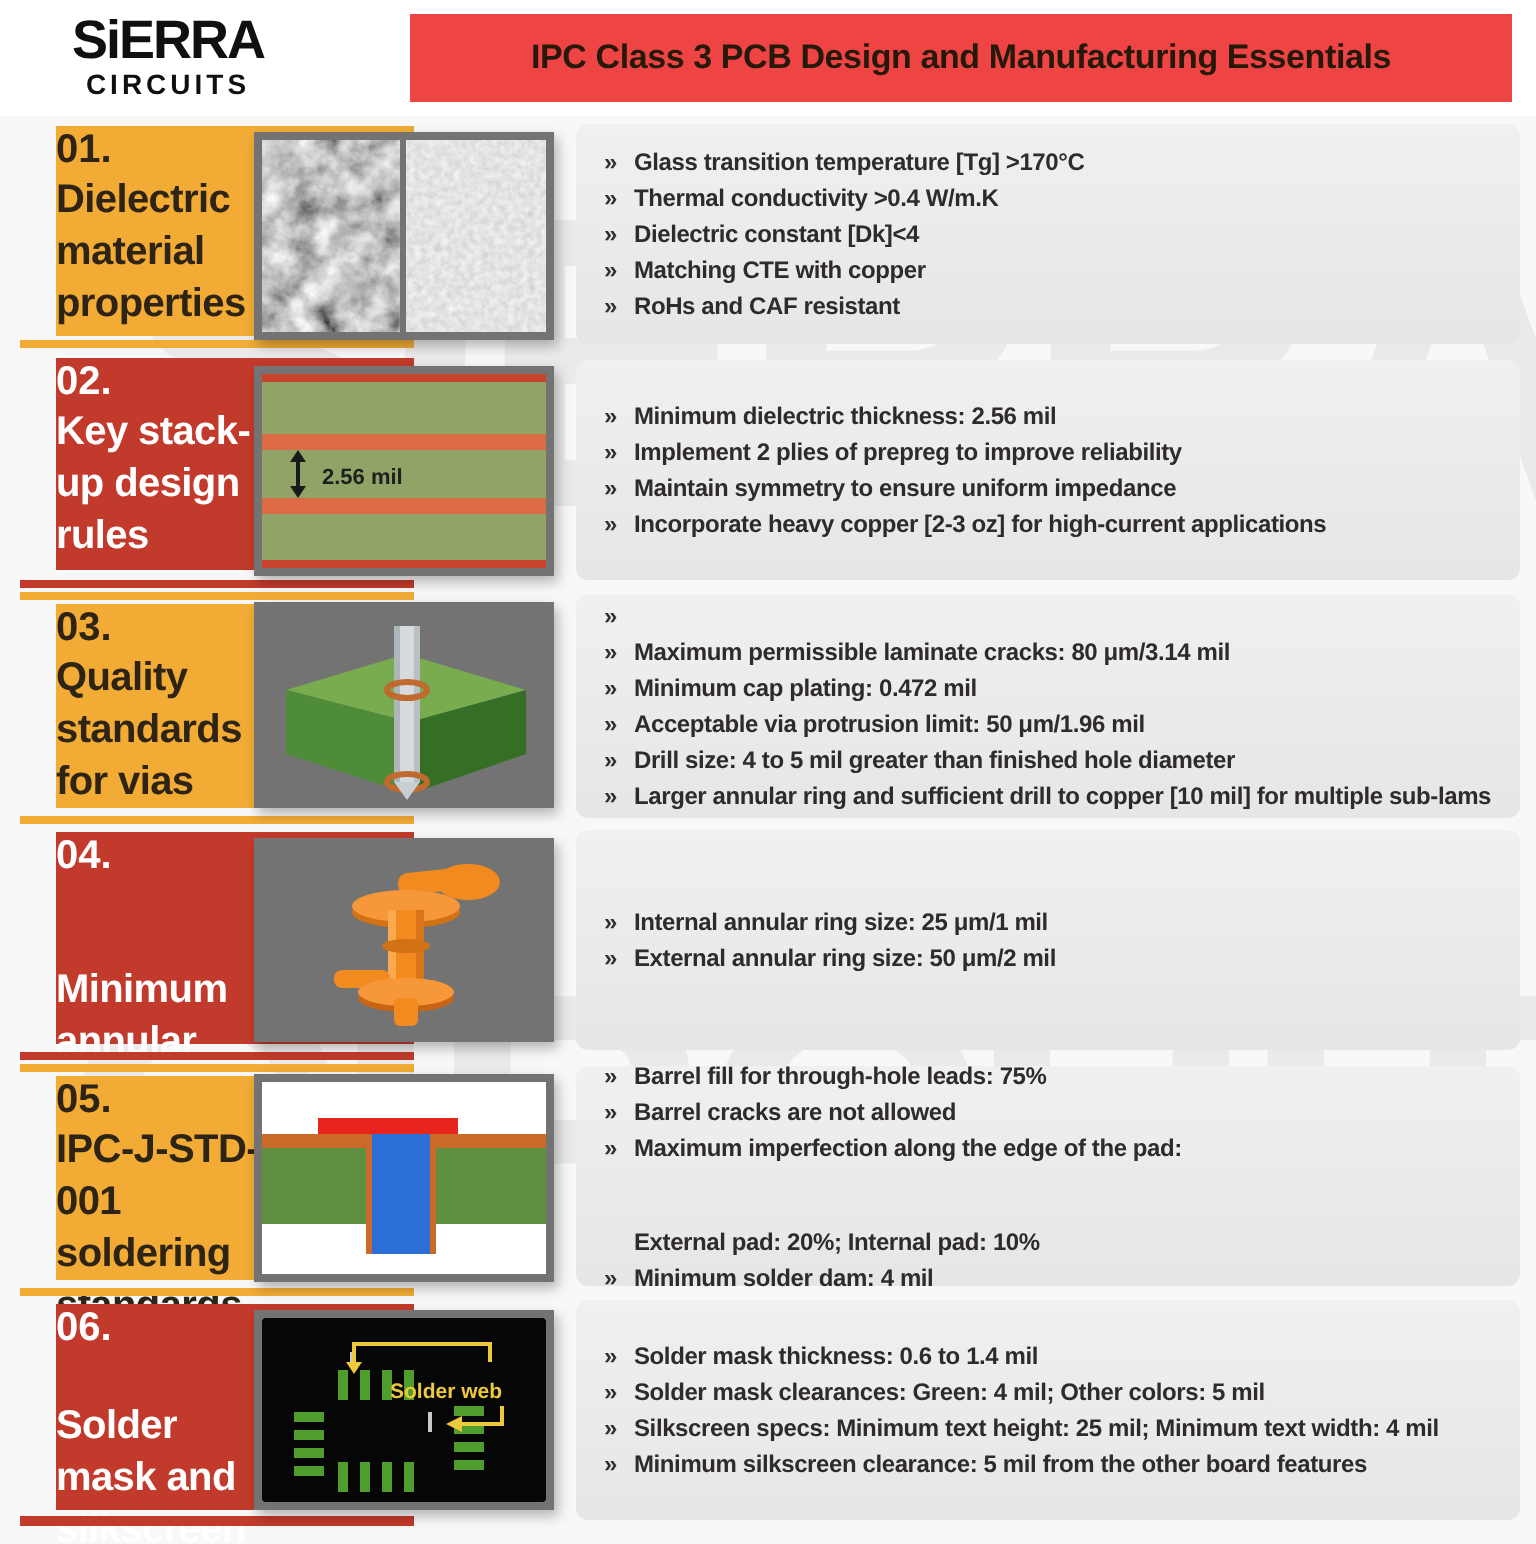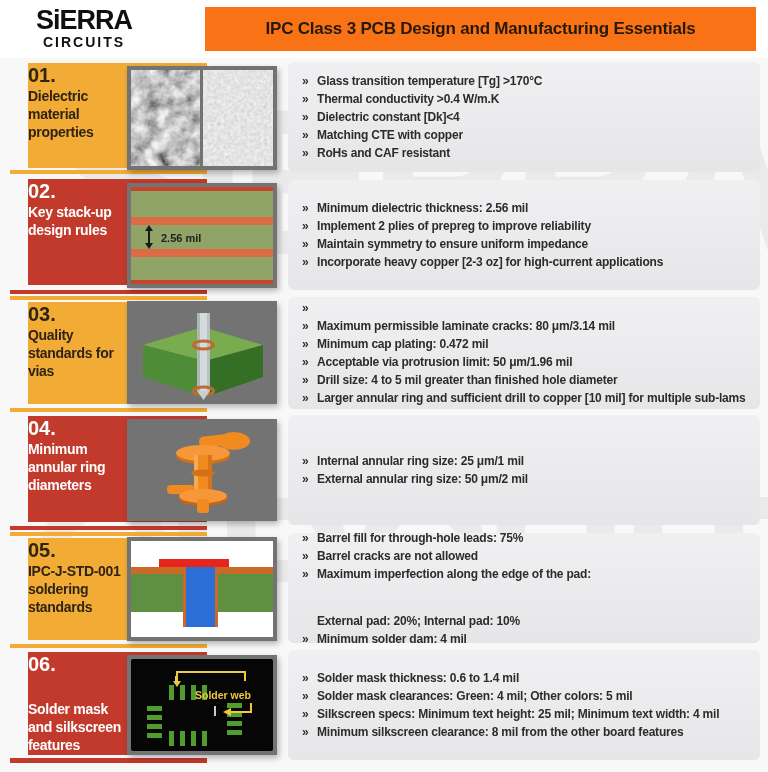--- a/index.html
+++ b/index.html
@@ -9,36 +9,36 @@
   .wm{position:absolute;font-weight:bold;color:rgba(45,45,45,0.065);
       line-height:1;white-space:nowrap;z-index:1;pointer-events:none;}
   #wm1{left:58px;top:78px;font-size:208px;letter-spacing:-8px;}
   #wm2{left:30px;top:468px;font-size:196px;letter-spacing:-6px;}
   
   #header{position:absolute;left:0;top:0;width:768px;height:58px;background:#ffffff;z-index:3;}
   #logo{position:absolute;left:36px;top:7px;text-align:center;color:#101010;}
   #logo .l1{font-size:27px;font-weight:800;letter-spacing:-1px;line-height:1;}
   #logo .l2{font-size:14px;font-weight:800;letter-spacing:2px;line-height:1;margin-top:1px;}
   #banner{position:absolute;left:205px;top:7px;width:551px;height:44px;
-          background:#f97316;display:flex;align-items:center;justify-content:center;}
+          background:#ef4444;display:flex;align-items:center;justify-content:center;}
   #banner .t{font-size:17px;font-weight:bold;color:#26190a;letter-spacing:-0.2px;}
   
   .card{position:absolute;left:288px;width:472px;border-radius:6px;z-index:2;
         background:linear-gradient(180deg,#f0f0f2 0%,#e6e6e8 100%);
         display:flex;flex-direction:column;justify-content:center;
         padding:0 6px 0 14px;box-sizing:border-box;}
   .brow{display:flex;align-items:flex-start;line-height:18px;}
   .chev{width:15px;flex:0 0 15px;font-size:12px;font-weight:bold;color:#35302b;}
   .btxt{font-size:12px;font-weight:bold;color:#2e2b28;letter-spacing:-0.2px;}
   .cont{margin-left:15px;margin-top:29px;}
   
   .block{position:absolute;left:28px;width:179px;z-index:4;display:flex;flex-direction:column;
          box-sizing:border-box;}
   .block .num{font-size:20px;font-weight:bold;line-height:1.2;}
-  .block .lbl{font-size:14px;font-weight:bold;line-height:1.3;width:102px;letter-spacing:-0.3px;}
+  .block .lbl{font-size:20px;font-weight:bold;line-height:1.3;width:102px;letter-spacing:-0.3px;}
   .block.yellow{background:#F2AC35;color:#2e2415;}
   .block.red{background:#C23A2B;color:#ffffff;}
   
   .frame{position:absolute;left:127px;width:150px;background:#737373;z-index:5;
          box-shadow:2px 3px 6px rgba(0,0,0,0.28);padding:4px;box-sizing:border-box;}
   .frame svg{display:block;}
   
   .bar{position:absolute;left:10px;width:197px;height:4px;z-index:4;}
   .bar.yellow{background:#F2AC35;}
   .bar.red{background:#C23A2B;}
@@ -202,21 +202,21 @@
   <div class="card" style="top:415px;height:110px;">
     <div class="brow">
         <span class="chev">»</span>
         <span class="btxt">Internal annular ring size: 25 μm/1 mil</span>
       </div>
     <div class="brow">
         <span class="chev">»</span>
         <span class="btxt">External annular ring size: 50 μm/2 mil</span>
       </div>
   </div>
-  <div class="block red" style="top:416px;height:106px;">
+  <div class="block red" style="top:416px;height:106px;gap:42px;">
     <div class="num">04.</div>
     <div class="lbl">Minimum annular ring diameters</div>
   </div>
   <div class="frame" style="top:419px;height:102px;">
     <svg width="142" height="94" viewBox="0 0 142 94">
       <ellipse cx="103" cy="18" rx="16" ry="9" fill="#F18A1F"></ellipse>
       <rect x="68" y="12" width="38" height="11" rx="5" fill="#F18A1F" transform="rotate(-6 87 18)"></rect>
       <ellipse cx="72" cy="33" rx="27" ry="8" fill="#D37115"></ellipse>
       <ellipse cx="72" cy="30" rx="27" ry="8" fill="#F6983A"></ellipse>
       <rect x="63" y="32" width="18" height="46" fill="#F18A1F"></rect>
@@ -278,21 +278,21 @@
     <div class="brow">
         <span class="chev">»</span>
         <span class="btxt">Solder mask clearances: Green: 4 mil; Other colors: 5 mil</span>
       </div>
     <div class="brow">
         <span class="chev">»</span>
         <span class="btxt">Silkscreen specs: Minimum text height: 25 mil; Minimum text width: 4 mil</span>
       </div>
     <div class="brow">
         <span class="chev">»</span>
-        <span class="btxt">Minimum silkscreen clearance: 8 mil from the other board features</span>
+        <span class="btxt">Minimum silkscreen clearance: 5 mil from the other board features</span>
       </div>
   </div>
   <div class="block red" style="top:652px;height:103px;gap:24px;">
     <div class="num">06.</div>
     <div class="lbl">Solder mask and silkscreen features</div>
   </div>
   <div class="frame" style="top:655px;height:100px;">
     <svg width="142" height="92" viewBox="0 0 142 92">
       <rect width="142" height="92" rx="2" fill="#060606"></rect>
       <g fill="#4E9D2D">

